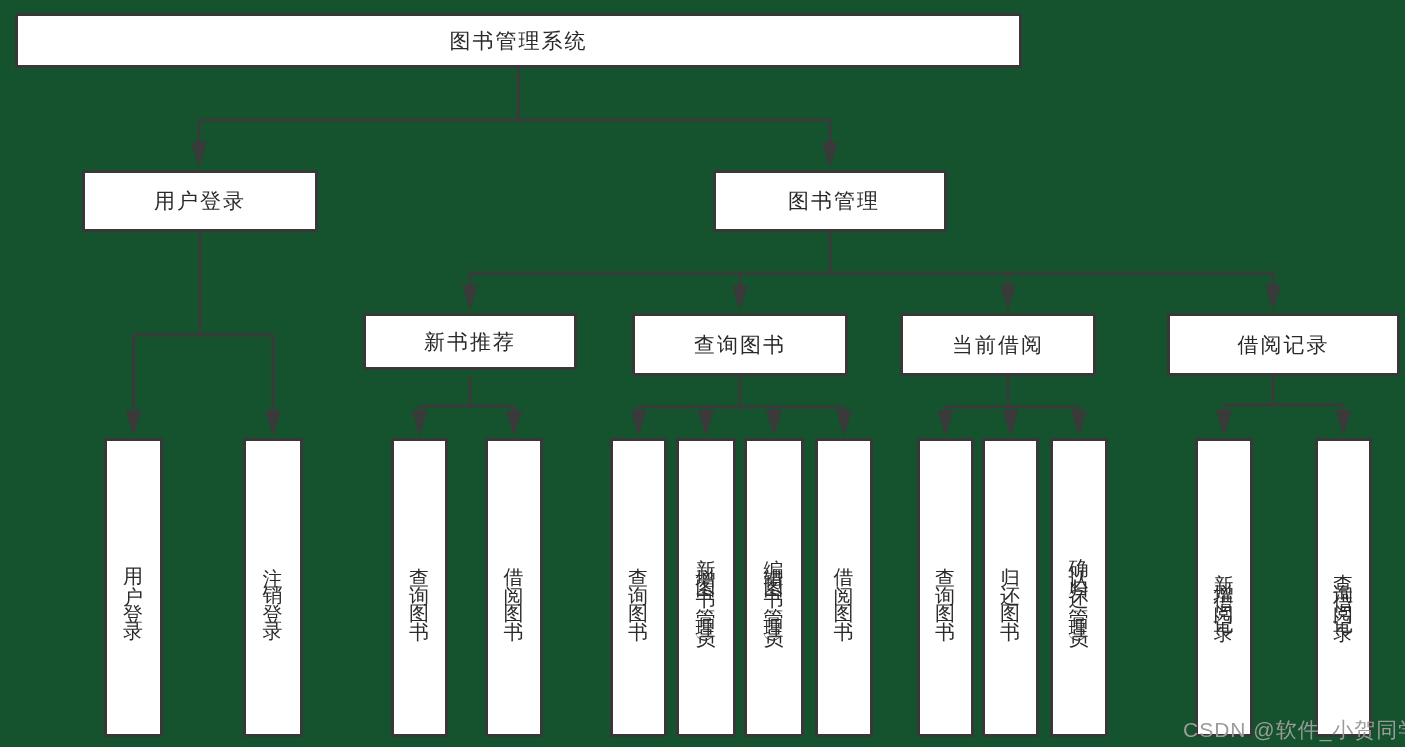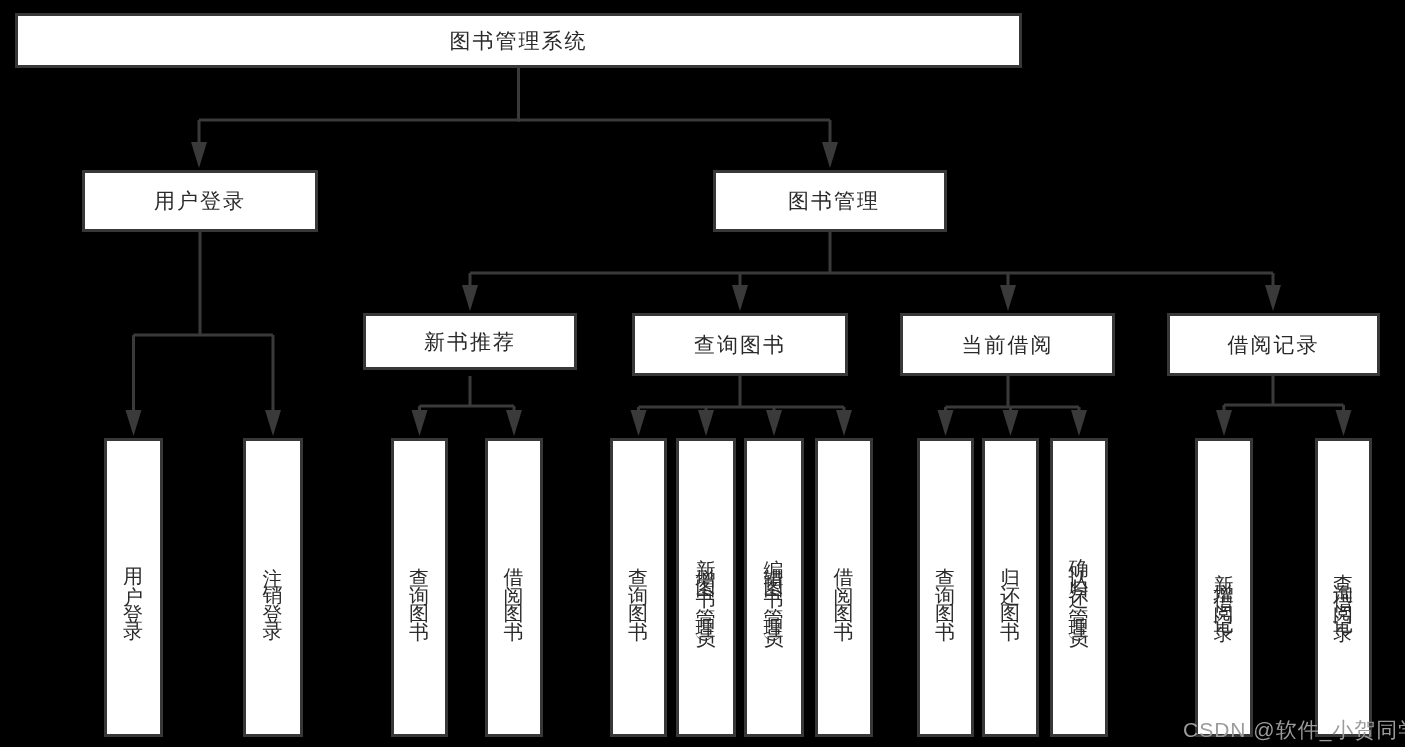--- a/index.html
+++ b/index.html
@@ -1,19 +1,19 @@
 <!DOCTYPE html>
 <html><head>
 <meta charset="utf-8">
 <style>
   html,body{margin:0;padding:0;background:#ffffff;}
   #canvas{
     position:relative;
     width:1405px;height:747px;
-    background:#000000;
+    background:#14532d;
     font-family:"Liberation Sans", sans-serif;
     overflow:hidden;
   }
   .connectors{position:absolute;left:0;top:0;pointer-events:none;}
   .box{
     position:absolute;
     box-sizing:border-box;
     border:3px solid #383838;
     background:#ffffff;
     display:flex;
@@ -41,22 +41,22 @@
     letter-spacing:1px;
     white-space:nowrap;
     z-index:5;
   }
   
   .b-root{left:15px;top:13px;width:1007px;height:55px;}
   .b-l2a{left:82px;top:170px;width:236px;height:62px;}
   .b-l2b{left:713px;top:170px;width:234px;height:62px;padding-left:8px;}
   .b-l3a{left:363px;top:313px;width:214px;height:57px;}
   .b-l3b{left:632px;top:313px;width:216px;height:63px;}
-  .b-l3c{left:900px;top:313px;width:215px;height:63px;}
-  .b-l3d{left:1167px;top:313px;width:213px;height:63px;}
+  .b-l3c{left:900px;top:313px;width:196px;height:63px;}
+  .b-l3d{left:1167px;top:313px;width:233px;height:63px;}
   .b-a1{left:104px;top:438px;width:59px;height:299px;}
   .b-a2{left:243px;top:438px;width:60px;height:299px;}
   .b-b1{left:391px;top:438px;width:57px;height:299px;}
   .b-b2{left:485px;top:438px;width:58px;height:299px;}
   .b-c1{left:610px;top:438px;width:57px;height:299px;}
   .b-c2{left:676px;top:438px;width:60px;height:299px;}
   .b-c3{left:744px;top:438px;width:60px;height:299px;}
   .b-c4{left:815px;top:438px;width:58px;height:299px;}
   .b-d1{left:917px;top:438px;width:57px;height:299px;}
   .b-d2{left:982px;top:438px;width:57px;height:299px;}

